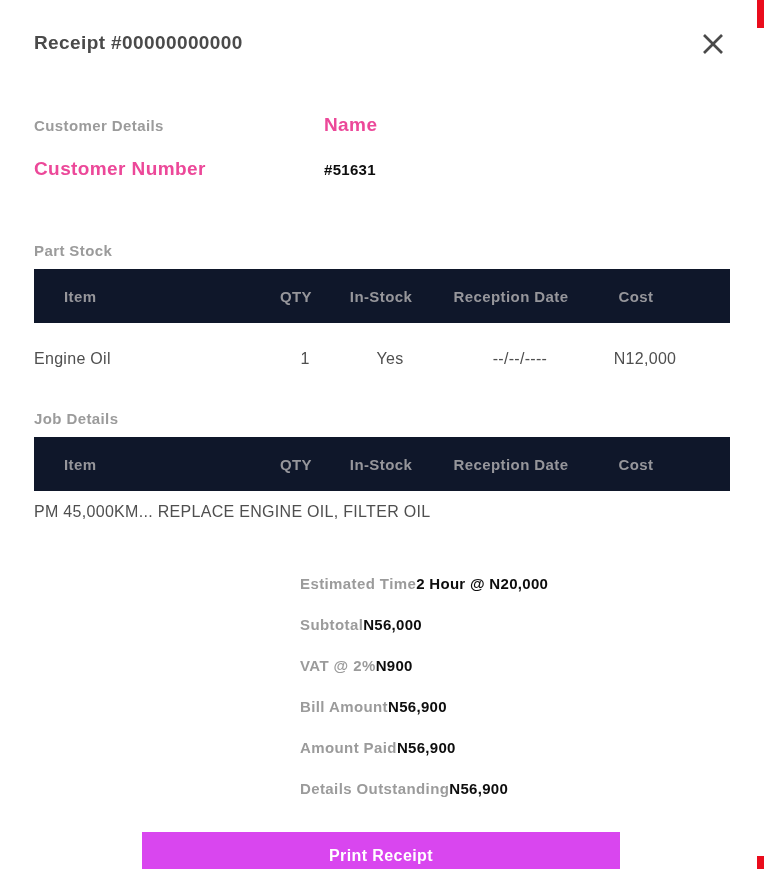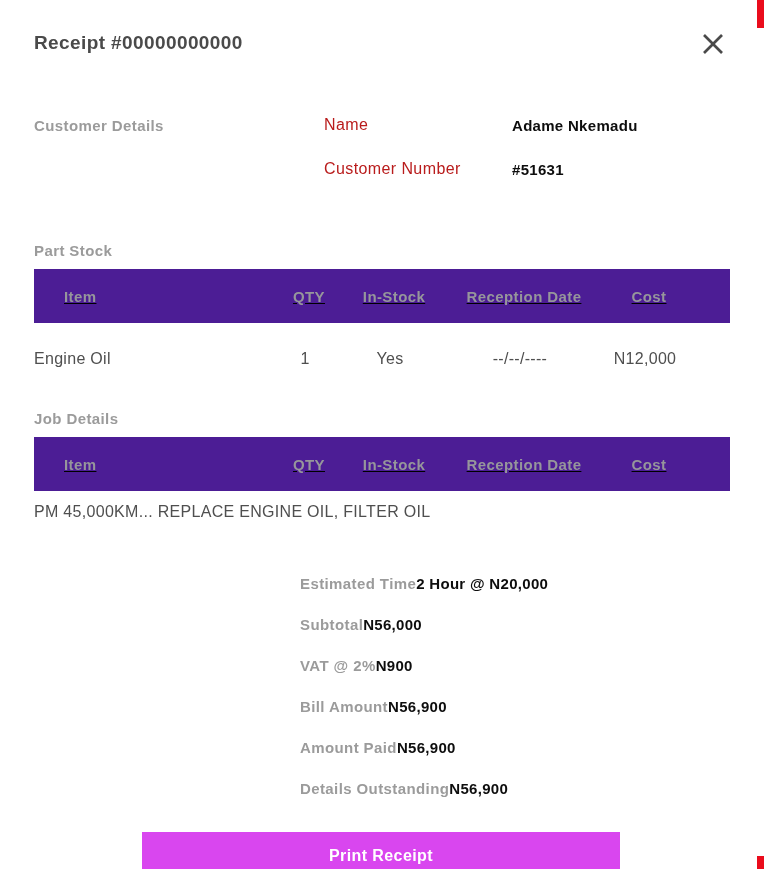--- a/index.html
+++ b/index.html
@@ -14,28 +14,28 @@
   
   .hdr { display:flex; justify-content:space-between; align-items:flex-start; }
   .title { font-size:19px; font-weight:bold; color:#4a4a4a; letter-spacing:.4px; padding-top:2px; }
   .close-btn { width:30px; height:30px; border:none; background:transparent; cursor:pointer;
     display:flex; align-items:center; justify-content:center; margin-right:2px; }
 
   
   .customer { margin-top:56px; display:grid; grid-template-columns:290px 188px 1fr;
     grid-auto-rows:18px; row-gap:26px; align-items:center; }
   .sec-label { font-size:15px; font-weight:bold; color:#9b9b9b; letter-spacing:.4px; }
-  .f-label { font-size:16px; font-weight:normal; color:#b91c1c; letter-spacing:.4px; }
+  .f-label { font-size:19px; font-weight:bold; color:#ec4899; letter-spacing:.4px; }
   .f-value { font-size:15px; font-weight:bold; color:#0d0d0d; letter-spacing:.3px; }
 
   
   .tbl-sec-label { margin-top:64px; }
   .tbl-sec-label2 { margin-top:26px; }
-  .tbl-head { margin-top:10px; height:54px; background:#4c1d95; display:grid;
-    grid-template-columns:1fr 70px 100px 160px 90px; padding-right:36px; align-items:center;text-decoration:underline; }
+  .tbl-head { margin-top:10px; height:54px; background:#0f172a; display:grid;
+    grid-template-columns:1fr 70px 100px 160px 90px; padding-right:49px; align-items:center; }
   .th { font-size:15px; font-weight:bold; color:#96969b; letter-spacing:.4px; text-align:center; }
   .th.first { text-align:left; padding-left:30px; }
   .tbl-row { display:grid; grid-template-columns:1fr 70px 100px 160px 90px;
     padding:27px 40px 16px 0; align-items:center; }
   .td { font-size:16px; color:#4f4f4f; text-align:center; letter-spacing:.3px; }
   .td.first { text-align:left; }
   .job-note { margin-top:12px; font-size:16px; color:#4f4f4f; letter-spacing:.3px; }
 
   
   .summary { margin-top:54px; margin-left:266px; width:458px; }
@@ -66,21 +66,20 @@
           <line x1="4" y1="4" x2="22" y2="22" stroke="#4a4a4a" stroke-width="2.6"></line>
           <line x1="22" y1="4" x2="4" y2="22" stroke="#4a4a4a" stroke-width="2.6"></line>
         </svg>
       </span>
     </button>
   </div>
 
   <div class="customer">
     <div class="sec-label">Customer Details</div>
     <div class="f-label">Name</div>
-    <div class="f-value">Adame Nkemadu</div>
     <div></div>
     <div class="f-label">Customer Number</div>
     <div class="f-value">#51631</div>
   </div>
 
   <div class="sec-label tbl-sec-label">Part Stock</div>
   <div>
     <div class="tbl-head">
       <div class="th first">Item</div>
       <div class="th">QTY</div>

